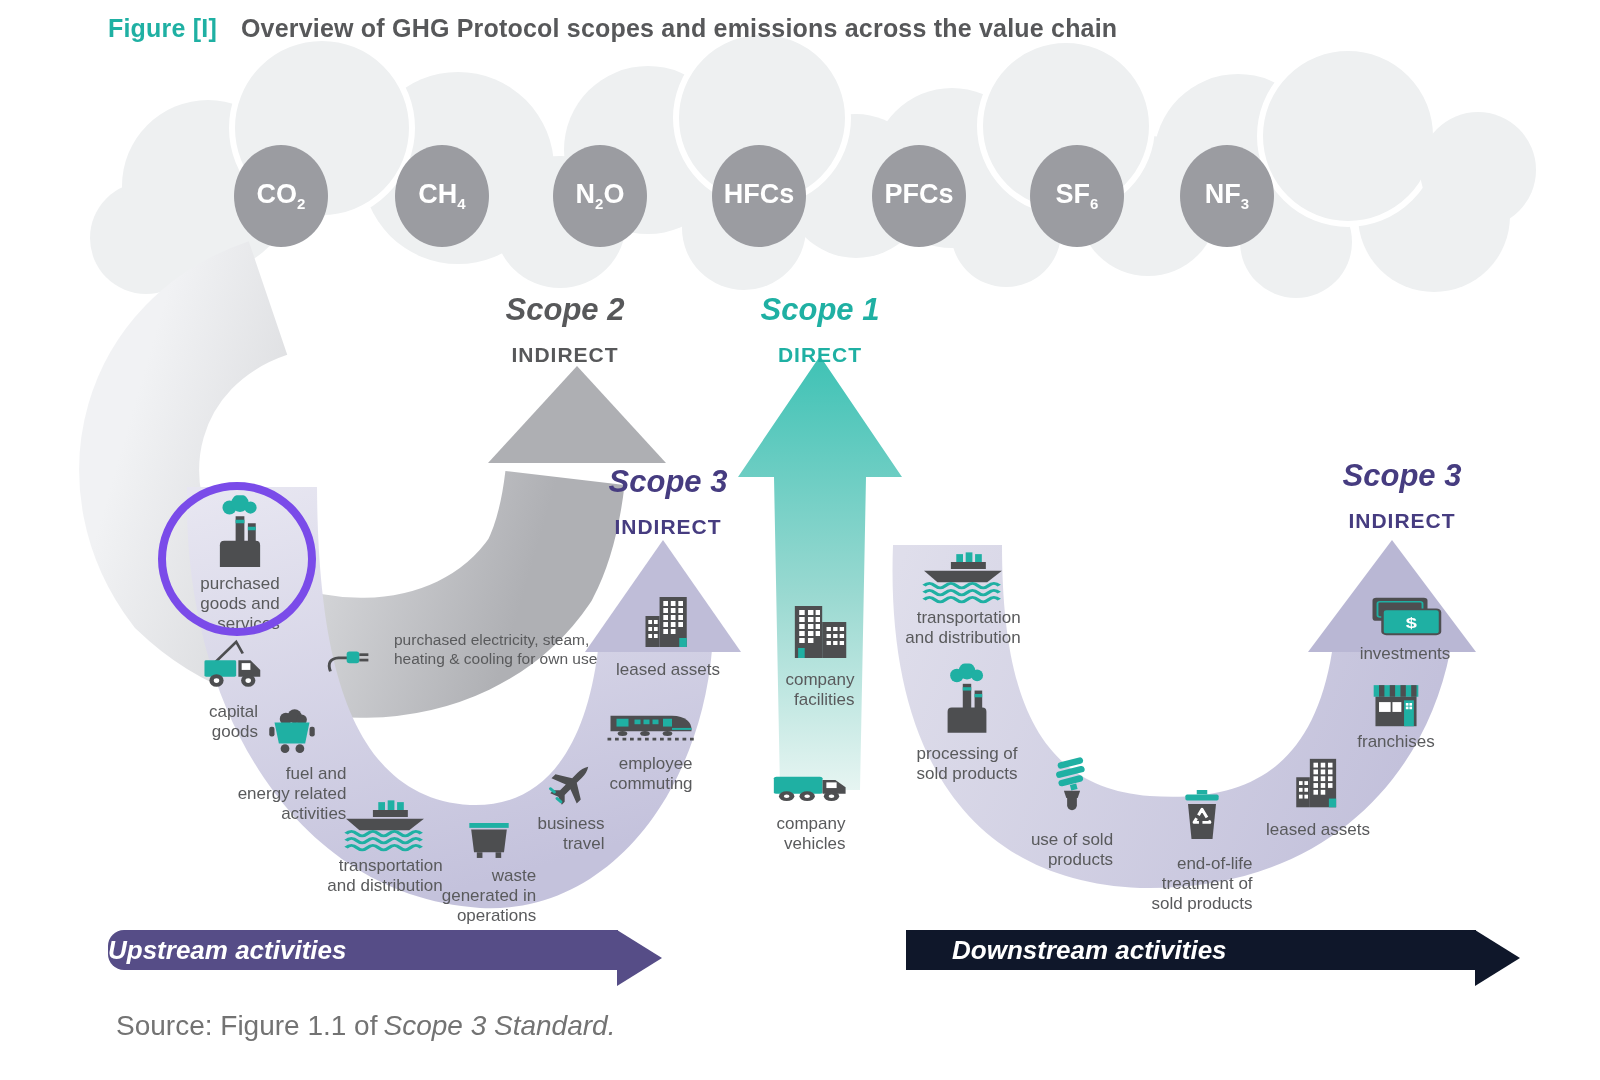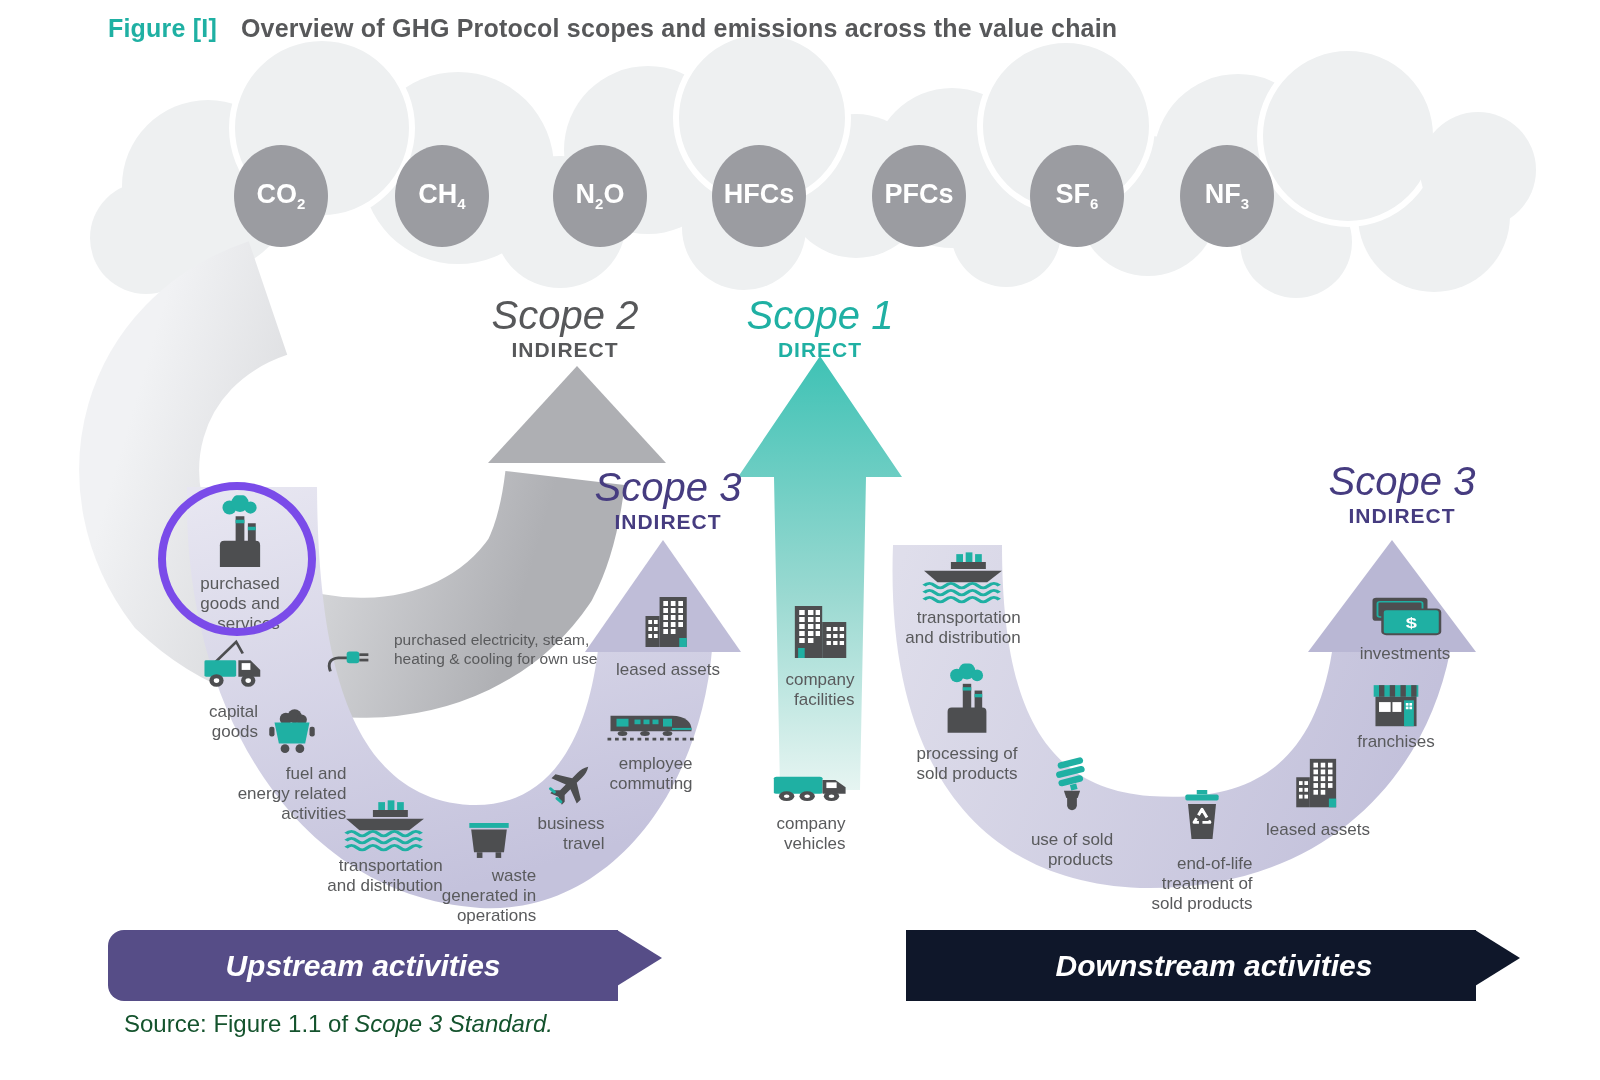--- a/index.html
+++ b/index.html
@@ -12,41 +12,41 @@
   .title{position:absolute;left:108px;top:14px;font-size:25px;font-weight:bold;letter-spacing:.2px;}
   .title .pfx{color:#1FB0A3;margin-right:24px;}
   .title .txt{color:#57585A;}
 
   .gas{position:absolute;width:94px;height:102px;border-radius:50%;background:#9B9CA1;
        display:flex;align-items:center;justify-content:center;color:#fff;font-weight:bold;
        font-size:27px;}
   .gas sub{font-size:15px;font-weight:bold;}
 
   .scope-label{position:absolute;width:220px;text-align:center;line-height:1.05;}
-  .scope-name{font-size:40px;font-weight:normal;font-style:italic;}
-  .scope-type{font-size:21px;font-weight:bold;letter-spacing:1px;margin-top:3px;}
+  .scope-name{font-size:31px;font-weight:bold;font-style:italic;}
+  .scope-type{font-size:21px;font-weight:bold;letter-spacing:1px;margin-top:17px;}
 
   .item{position:absolute;display:flex;flex-direction:column;align-items:center;}
   .item .lbl{margin-top:4px;font-size:17px;line-height:1.18;text-align:right;
              white-space:pre-line;color:#595A5C;}
   .note{position:absolute;font-size:15.5px;line-height:1.2;text-align:left;
         white-space:pre-line;color:#595A5C;}
 
   .annot{position:absolute;left:158px;top:482px;width:158px;height:154px;border-radius:50%;
          border:8px solid #7A4BE9;box-sizing:border-box;}
 
-  .banner-seg{position:absolute;top:930px;height:71px;display:flex;align-items:center;
-              color:#fff;font-size:30px;font-weight:bold;font-style:italic;justify-content:center;}
+  .banner-seg{position:absolute;top:930px;height:40px;display:flex;align-items:center;
+              color:#fff;font-size:26px;font-weight:bold;font-style:italic;}
   .banner-seg::after{content:"";position:absolute;right:-44px;top:0;width:45px;height:56px;
               background:inherit;clip-path:polygon(0 0,100% 50%,0 100%);}
   #seg-down{left:906px;width:524px;background:#0f172a;padding-left:46px;}
   #seg-teal{left:610px;width:290px;background:#17A096;padding-left:52px;}
   #seg-up{left:108px;width:510px;background:#564D87;border-radius:16px 0 0 16px;}
 
-  .source{position:absolute;left:124px;top:1010px;font-size:24px;color:#14532d;}
+  .source{position:absolute;left:116px;top:1010px;font-size:28px;color:#737373;}
   .source .it{font-style:italic;margin-left:6px;}
 </style>
 </head>
 <body>
 
 <div id="canvas">
 
   <svg width="0" height="0" style="position:absolute" aria-hidden="true">
     <defs>
       <symbol id="i-factory" viewBox="0 0 64 84">

